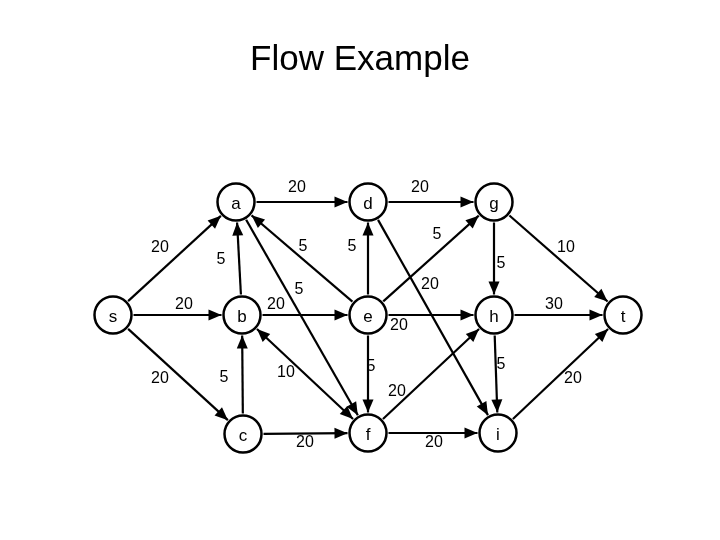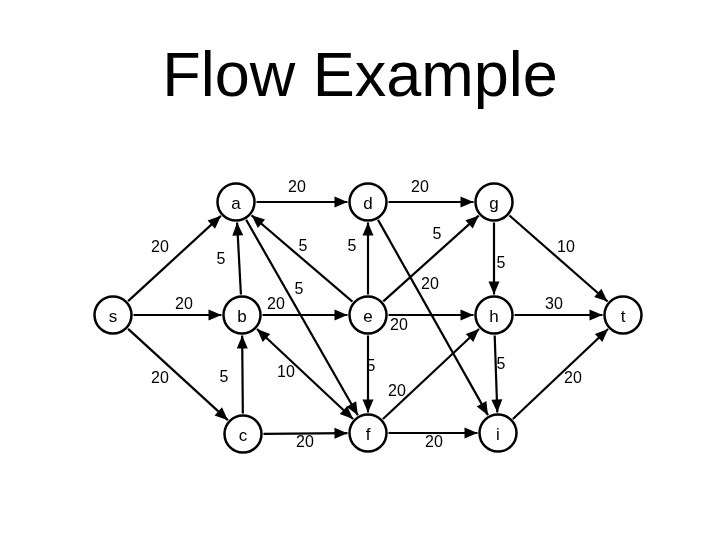--- a/index.html
+++ b/index.html
@@ -10,21 +10,21 @@
     overflow:hidden;
     font-family:"Liberation Sans",sans-serif;
   }
   .slide-title{
     position:absolute;
     top:38px;left:0;
     width:720px;
     margin:0;
     text-align:center;
     font-family:"Liberation Sans",sans-serif;
-    font-size:63px;
+    font-size:35px;
     font-weight:normal;
     color:#000000;
     letter-spacing:0px;
   }
   .graph-svg{position:absolute;top:0;left:0;}
   .edge-label{
     font-family:"Liberation Sans",sans-serif;
     font-size:16px;
     fill:#000000;
   }

